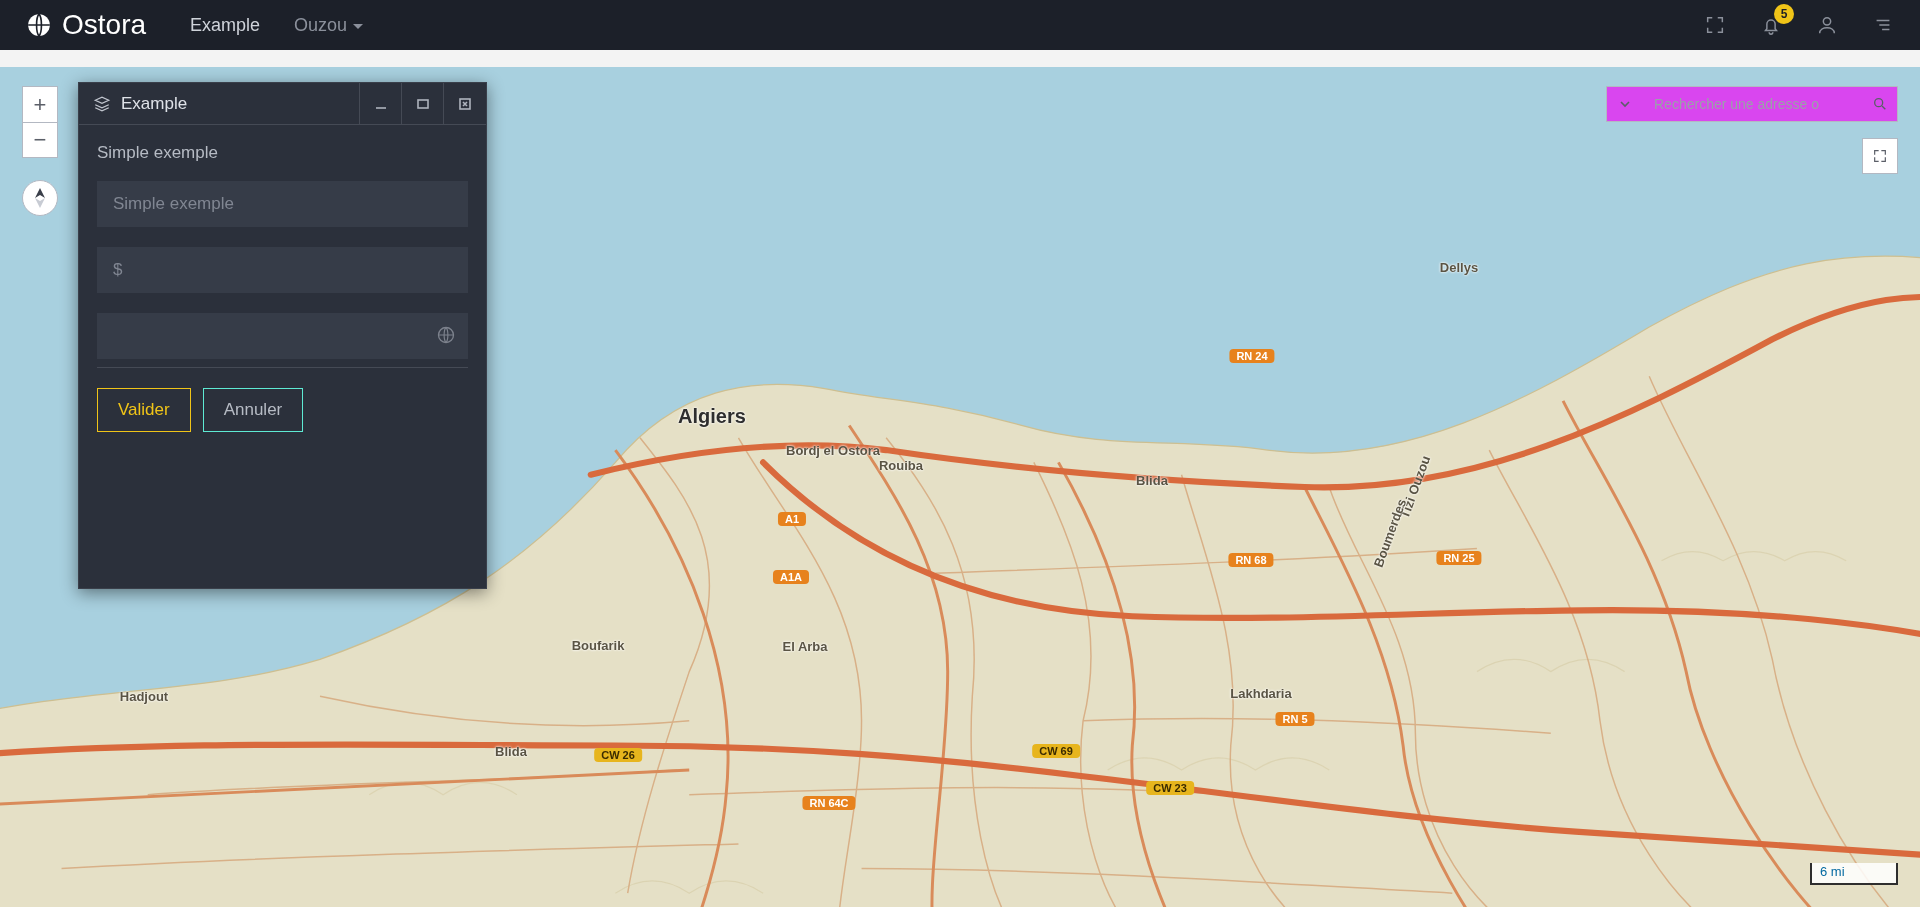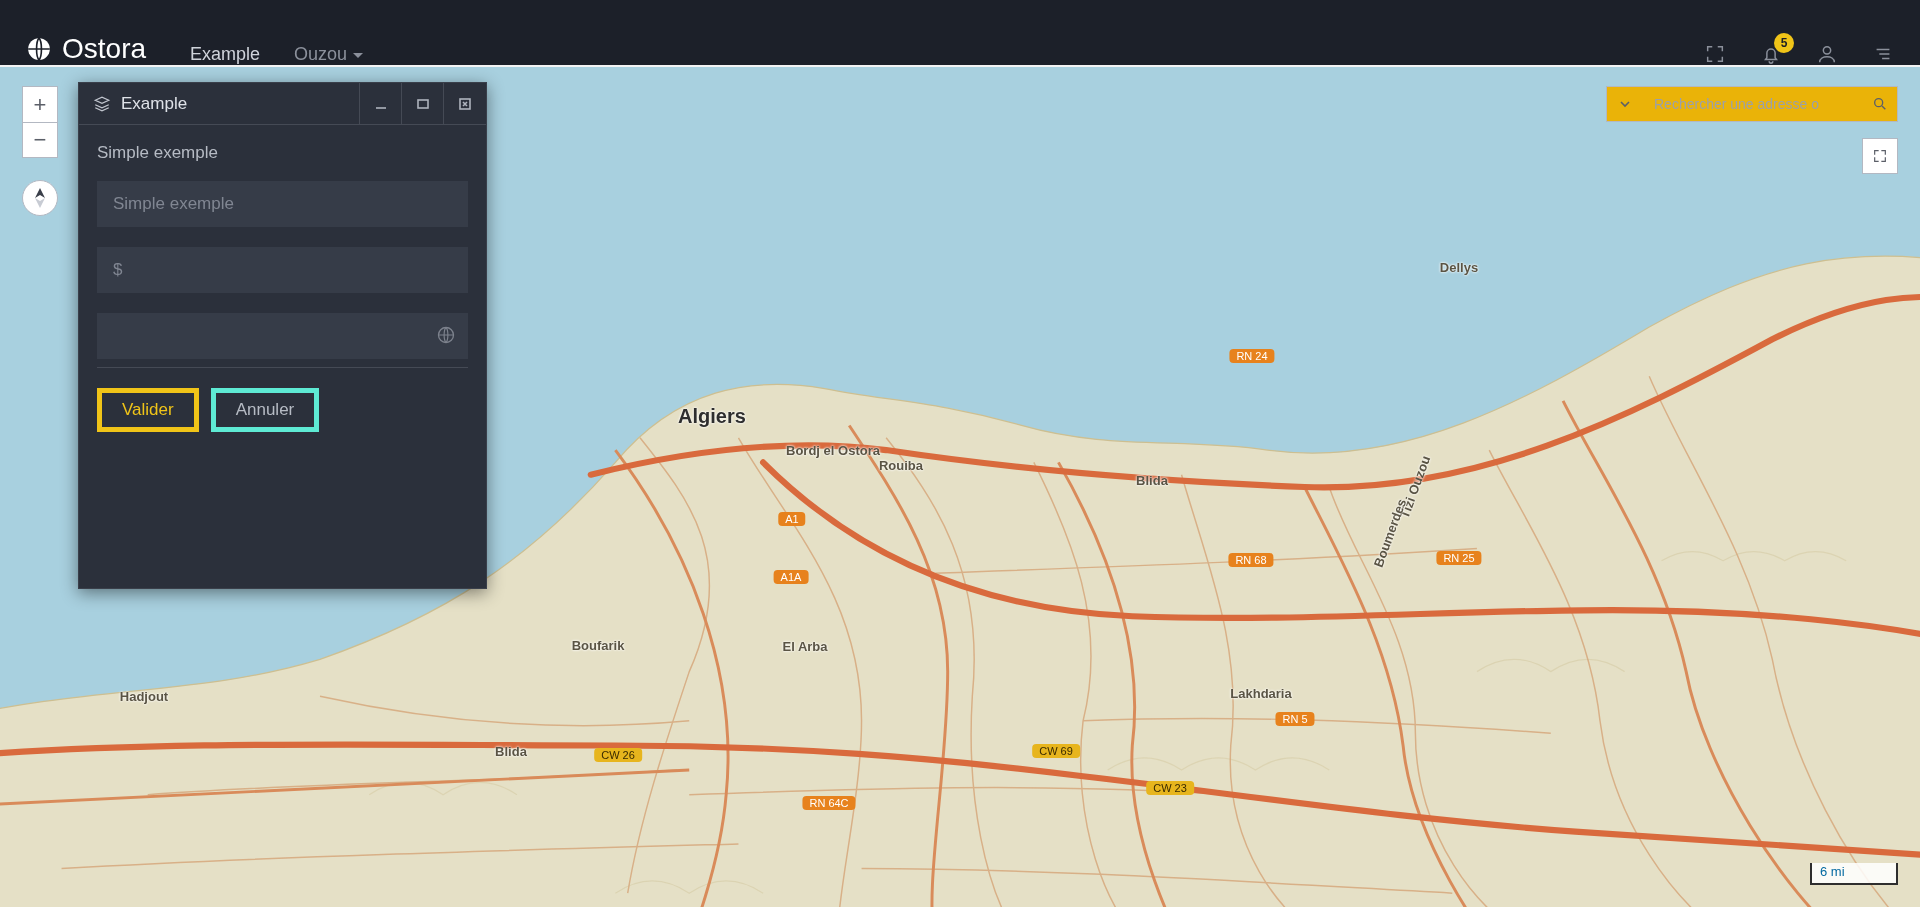--- a/index.html
+++ b/index.html
@@ -19,49 +19,49 @@
     --road-minor:#d98b5a;
     --road-tiny:#d6a87d;
     --shield-orange:#e7821d;
     --shield-yellow:#e7b51d;
     --white:#ffffff;
     --box-border:#b3b8c2;
   }
   *{box-sizing:border-box}
   html,body{margin:0;padding:0;height:100%;width:100%;font-family:"Segoe UI",Arial,Helvetica,sans-serif;background:#f3f3f3;overflow:hidden}
   
-  .topbar{position:absolute;top:0;left:0;right:0;height:65px;background:var(--header-bg);color:var(--header-fg);display:flex;align-items:flex-end;padding:0 26px;z-index:50}
+  .topbar{position:absolute;top:0;left:0;right:0;height:50px;background:var(--header-bg);color:var(--header-fg);display:flex;align-items:center;padding:0 26px;z-index:50}
   .brand{display:flex;align-items:center;gap:10px;font-size:28px;font-weight:400;color:#fff}
   .brand .globe{width:26px;height:26px;display:inline-flex;align-items:center;justify-content:center}
   .nav{display:flex;align-items:center;gap:34px;margin-left:44px;font-size:18px}
   .nav a{color:var(--header-fg);text-decoration:none;cursor:pointer}
   .nav a.dim{color:var(--header-dim)}
   .nav .caret{display:inline-block;margin-left:6px;border:5px solid transparent;border-top-color:var(--header-dim);transform:translateY(3px)}
   .spacer{flex:1}
   .topicons{display:flex;align-items:center;gap:34px}
   .ticon{width:22px;height:22px;color:var(--header-dim);cursor:pointer;position:relative;display:flex;align-items:center;justify-content:center}
   .ticon svg{stroke:currentColor;fill:none;stroke-width:1.6}
   .badge{position:absolute;top:-10px;right:-12px;min-width:20px;height:20px;border-radius:10px;background:var(--accent);color:#1d1f25;font-size:12px;font-weight:700;display:flex;align-items:center;justify-content:center;padding:0 4px}
   
   .map-wrap{position:absolute;top:67px;left:0;right:0;bottom:0;background:var(--sea);overflow:hidden}
   .map-svg{position:absolute;inset:0;width:100%;height:100%}
   .city-label{position:absolute;transform:translate(-50%,-50%);font-size:13px;font-weight:700;color:#5a5444;text-shadow:0 0 3px rgba(255,255,255,.9),0 0 2px #fff;white-space:nowrap;pointer-events:none}
   .city-label.big{font-size:20px;color:#2e2e2e}
-  .shield{position:absolute;transform:translate(-50%,-50%);padding:1px 7px;border-radius:4px;font-size:11px;font-weight:400;color:#fff;white-space:nowrap;pointer-events:none}
+  .shield{position:absolute;transform:translate(-50%,-50%);padding:1px 7px;border-radius:4px;font-size:11px;font-weight:700;color:#fff;white-space:nowrap;pointer-events:none}
   .shield.orange{background:var(--shield-orange)}
   .shield.yellow{background:var(--shield-yellow);color:#3a2b00}
   
   .zoom-ctrl{position:absolute;top:86px;left:22px;z-index:30}
   .zoom-btn{width:36px;height:36px;background:#fff;border:1px solid var(--box-border);display:flex;align-items:center;justify-content:center;font-size:22px;color:#5b5f68;cursor:pointer}
   .zoom-btn:first-child{border-bottom:none}
   .compass{position:absolute;top:180px;left:22px;width:36px;height:36px;border-radius:50%;background:#fff;border:1px solid var(--box-border);display:flex;align-items:center;justify-content:center;z-index:30;cursor:pointer}
   .compass svg{width:14px;height:22px}
   
   .searchbar{position:absolute;top:86px;right:22px;display:flex;z-index:30}
-  .sb-seg{height:36px;background:#eab308;border:1px solid var(--box-border);display:flex;align-items:center;justify-content:center;color:#5b5f68}
+  .sb-seg{height:36px;background:#d946ef;border:1px solid var(--box-border);display:flex;align-items:center;justify-content:center;color:#5b5f68}
   .sb-caret{width:36px;cursor:pointer;border-right:none}
   .sb-input{width:220px;border-left:none;border-right:none;padding:0}
   .sb-input input{border:none;outline:none;width:100%;height:100%;padding:0 12px;font-size:14px;color:#333;background:transparent}
   .sb-input input::placeholder{color:#9ba0aa}
   .sb-search{width:36px;cursor:pointer;border-left:none}
   .expand-btn{position:absolute;top:138px;right:22px;width:36px;height:36px;background:#fff;border:1px solid var(--box-border);display:flex;align-items:center;justify-content:center;color:#5b5f68;cursor:pointer;z-index:30}
   
   .panel{position:absolute;top:82px;left:78px;width:409px;height:507px;background:var(--panel-bg);border:1px solid #3a3f4a;box-shadow:0 4px 16px rgba(0,0,0,.45);z-index:40;display:flex;flex-direction:column;color:var(--input-fg)}
   .panel-head{height:42px;border-bottom:1px solid var(--panel-border);display:flex;align-items:stretch;background:var(--panel-head)}
   .panel-title{flex:1;display:flex;align-items:center;gap:10px;padding:0 14px;font-size:17px;color:#dfe2e8;border-right:1px solid var(--panel-border)}
@@ -73,21 +73,21 @@
   .section-title{font-size:17px;color:#b6bbc4;margin-bottom:18px}
   .p-input,.p-select{width:100%;height:46px;background:var(--input-bg);border:none;color:var(--input-fg);font-size:17px;padding:0 16px;margin-bottom:20px}
   .p-input::placeholder{color:var(--input-placeholder)}
   .p-select{appearance:none;position:relative}
   .select-wrap{position:relative;margin-bottom:20px}
   .select-wrap::after{content:"";position:absolute;right:14px;top:50%;transform:translateY(-30%);border:5px solid transparent;border-top-color:#8b909b;pointer-events:none}
   .select-wrap .p-select{margin-bottom:0}
   .input-icon-wrap{position:relative}
   .input-icon-wrap .end-icon{position:absolute;right:12px;top:12px;color:#7d828d}
   .panel-footer{margin-top:8px;padding-top:20px;border-top:1px solid var(--panel-border);display:flex;gap:12px}
-  .btn{height:44px;padding:0 20px;background:transparent;border:5px solid #5eead4;color:#b6bbc4;font-size:17px;cursor:pointer}
+  .btn{height:44px;padding:0 20px;background:transparent;border:1px solid #5eead4;color:#b6bbc4;font-size:17px;cursor:pointer}
   .btn.primary{border-color:var(--accent);color:var(--accent)}
   
   .scalebar{position:absolute;right:22px;bottom:22px;height:22px;min-width:88px;border:2px solid #2e2e2e;border-top:none;background:rgba(255,255,255,.85);display:flex;align-items:flex-start;justify-content:flex-start;padding:1px 8px;font-size:13px;color:#0369a1;z-index:30}
 </style>
 </head>
 <body>
 
 <header class="topbar">
   <div class="brand">
     <span class="globe">

